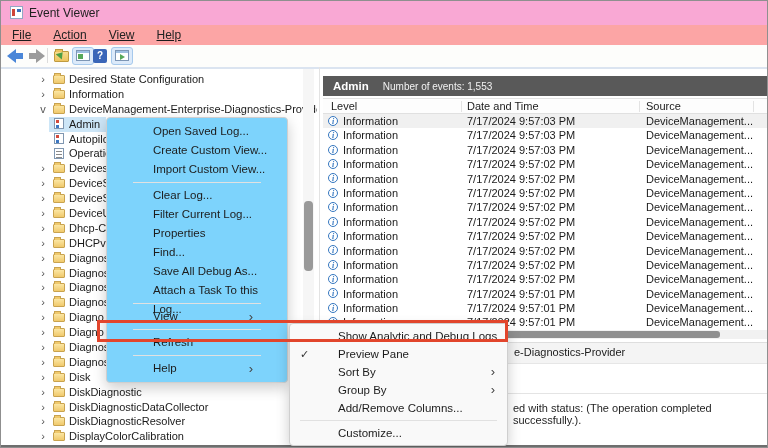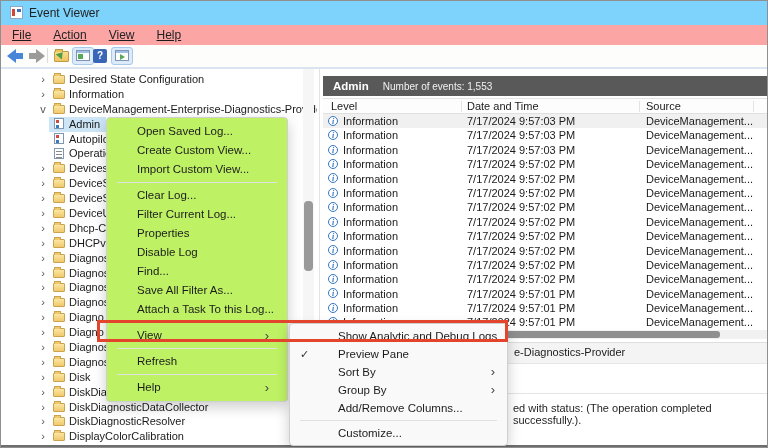--- a/index.html
+++ b/index.html
@@ -1,21 +1,21 @@
 <!DOCTYPE html>
 <html><head>
 <meta charset="utf-8">
 <style>
   html,body{margin:0;padding:0;background:#e9e9e9;font-family:"Liberation Sans",sans-serif;}
   .window{position:relative;width:768px;height:448px;background:#fff;border:1px solid #8f8f8f;
           box-sizing:border-box;overflow:hidden;font-size:11px;color:#1b1b1b;}
   .window::after{content:"";position:absolute;left:0;right:0;bottom:0;height:2px;background:#6e6e6e;}
 
   
-  .titlebar{position:absolute;left:0;top:0;width:100%;height:24px;background:#7dd3fc;border-bottom:1px solid #eceae4;}
+  .titlebar{position:absolute;left:0;top:0;width:100%;height:24px;background:#f9a8d4;border-bottom:1px solid #eceae4;}
   .tico{position:absolute;left:9px;top:5px;width:13px;height:13px;background:#fff;border:1px solid #93a7c4;box-sizing:border-box;}
   .tico .t-red{position:absolute;left:1px;top:2px;width:3px;height:7px;background:#cf4437;}
   .tico .t-blue{position:absolute;left:6px;top:2px;width:4px;height:3px;background:#3c6fba;}
   .ttl{position:absolute;left:28px;top:5px;font-size:12px;color:#222;}
 
   
   .menubar{position:absolute;left:0;top:24px;width:100%;height:20px;background:#fca5a5;border-bottom:1px solid #efefef;display:flex;align-items:center;text-decoration:underline;}
   .mbi{padding:0 11px;font-size:12px;color:#222;}
 
   
@@ -72,21 +72,21 @@
   .hscroll{position:absolute;left:322px;top:329px;width:444px;height:9px;background:#f1f1f1;}
   .hthumb{position:absolute;left:1px;top:1px;width:396px;height:7px;background:#8f8f8f;border-radius:3px;}
 
   
   .pvstrip{position:absolute;left:322px;top:341px;width:444px;height:22px;background:#f4f4f4;border-top:1px solid #dedede;border-bottom:1px solid #e6e6e6;box-sizing:border-box;}
   .pvhead{position:absolute;left:191px;top:3px;font-size:11px;color:#1b1b1b;}
   .pvline{position:absolute;left:322px;top:392px;width:444px;height:1px;background:#e4e4e4;}
   .pvdesc{position:absolute;left:512px;top:401px;font-size:11px;color:#1f1f1f;}
 
   
-  .cmenu{position:absolute;left:105px;top:116px;width:182px;padding:4px 0;background:#bef264;border:1px solid #cfcfcf;
+  .cmenu{position:absolute;left:105px;top:116px;width:182px;padding:4px 16px;background:#7dd3fc;border:1px solid #cfcfcf;
          border-radius:4px;box-shadow:0 5px 14px rgba(0,0,0,.20);box-sizing:border-box;z-index:20;}
   .cmi{position:relative;height:19px;line-height:19px;padding-left:30px;font-size:11.5px;color:#1c1c1c;}
   .cmi[data-k="sep"]{height:7px;padding:0;}
   .cmi[data-k="sep"]::after{content:"";position:absolute;left:10px;right:10px;top:3px;border-top:1px solid #e1e1e1;}
   .miarrow{position:absolute;right:18px;top:0;color:#444;font-size:13px;}
 
   
   .smenu{position:absolute;left:288px;top:322px;width:219px;padding:3px 0;background:#f9f9f9;border:1px solid #cfcfcf;
          border-radius:4px;box-shadow:0 5px 14px rgba(0,0,0,.20);box-sizing:border-box;z-index:22;}
   .smi{position:relative;height:18px;line-height:18px;padding-left:48px;font-size:11.5px;color:#1c1c1c;}
@@ -460,32 +460,28 @@
       <div class="cmi" data-k="item">
         <span class="milabel">Filter Current Log...</span>
         <span class="miarrow"></span>
       </div>
 
       <div class="cmi" data-k="item">
         <span class="milabel">Properties</span>
         <span class="miarrow"></span>
       </div>
 
-      <div class="cmi" data-k="item">
-        <span class="milabel">Disable Log</span>
-        <span class="miarrow"></span>
-      </div>
 
       <div class="cmi" data-k="item">
         <span class="milabel">Find...</span>
         <span class="miarrow"></span>
       </div>
 
       <div class="cmi" data-k="item">
-        <span class="milabel">Save All Filter As...</span>
+        <span class="milabel">Save All Debug As...</span>
         <span class="miarrow"></span>
       </div>
 
       <div class="cmi" data-k="item">
         <span class="milabel">Attach a Task To this Log...</span>
         <span class="miarrow"></span>
       </div>
 
       <div class="cmi" data-k="sep">
         <span class="milabel"></span>

